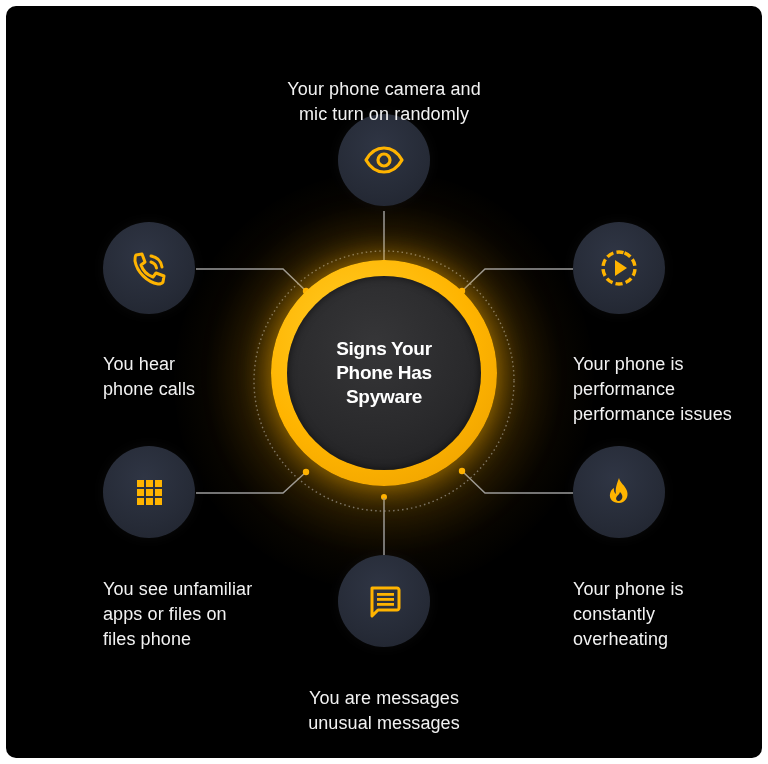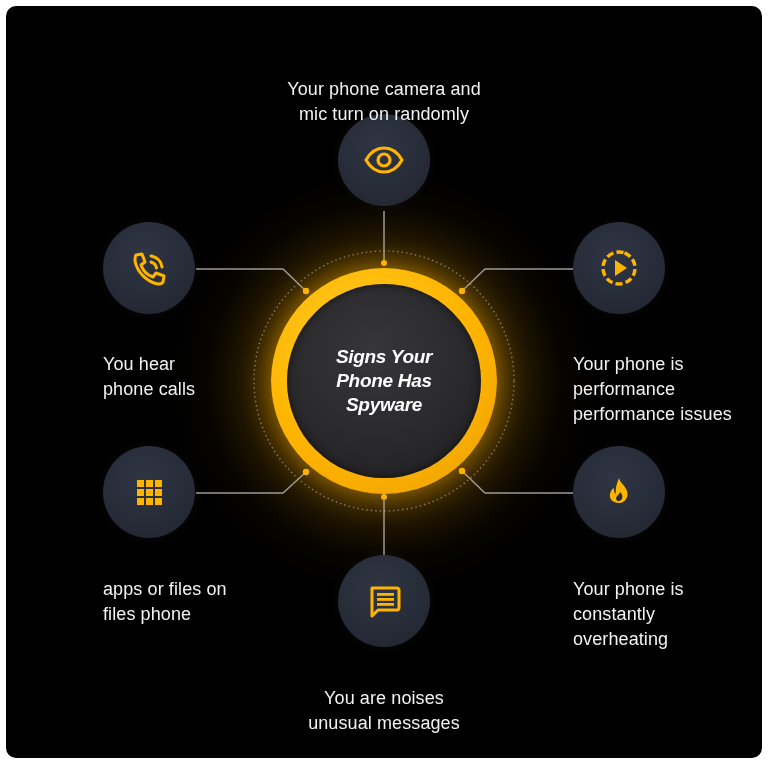--- a/index.html
+++ b/index.html
@@ -12,24 +12,23 @@
       background: #000000; border-radius: 10px; overflow: hidden;
     }
     .glow {
       position: absolute; left: 384px; top: 381px; width: 420px; height: 420px;
       margin-left: -210px; margin-top: -210px; border-radius: 50%;
       background: radial-gradient(circle, rgba(255,184,0,0.35) 0%, rgba(200,140,0,0.18) 40%, rgba(120,80,0,0.06) 60%, rgba(0,0,0,0) 72%);
       pointer-events: none;
     }
     svg.lines { position: absolute; left: 0; top: 0; width: 768px; height: 764px; }
     .hub {
-      position: absolute; left: 271px; top: 268px; width: 226px; height: 226px; border-radius: 50%;
+      position: absolute; left: 271px; top: 260px; width: 226px; height: 226px; border-radius: 50%;
       background: radial-gradient(circle at 40% 35%, #ffcf2a 0%, #ffb400 55%, #e79b00 100%);
       box-shadow: 0 0 30px rgba(255,176,0,0.55), 0 0 70px rgba(255,176,0,0.25);
-      font-style: italic;
     }
     .hub-inner {
       position: absolute; left: 16px; top: 16px; width: 194px; height: 194px; border-radius: 50%;
       background: radial-gradient(circle at 45% 35%, #363638 0%, #2a2a2c 55%, #1d1d1f 100%);
       display: flex; align-items: center; justify-content: center; text-align: center;
       box-shadow: inset 0 0 8px rgba(0,0,0,0.6);
     }
     .hub-title {
       color: #ffffff; font-weight: bold; font-size: 19px; line-height: 24px; width: 120px;
       letter-spacing: -0.3px;
@@ -123,20 +122,21 @@
     <rect x="28" y="10" width="7" height="7" fill="#ffb400"></rect>
     <rect x="10" y="19" width="7" height="7" fill="#ffb400"></rect>
     <rect x="19" y="19" width="7" height="7" fill="#ffb400"></rect>
     <rect x="28" y="19" width="7" height="7" fill="#ffb400"></rect>
     <rect x="10" y="28" width="7" height="7" fill="#ffb400"></rect>
     <rect x="19" y="28" width="7" height="7" fill="#ffb400"></rect>
     <rect x="28" y="28" width="7" height="7" fill="#ffb400"></rect>
   </svg>
 </div>
 <div class="label" style="left:103px; top:553px; width:190px;">
+  <div>You see unfamiliar</div>
   <div>apps or files on</div>
   <div>files phone</div>
 </div>
 
 <div class="node" style="left:573px; top:446px;">
   <svg viewBox="0 0 44 44">
     <path d="M22 8 C23 13 28 15 30 21 C32 27 28 33 22 33 C16 33 12 29 13 24 C13.5 21 15 19 17 18 C16.5 21 17.5 23 19 24 C18 19 20 13 22 8 Z" fill="#ffb400"></path>
     <path d="M22 31 C19.5 31 18.5 29 19.5 27 C20.5 25 22.5 24.5 23 22 C25 24 26 26.5 25 28.5 C24.3 30 23.2 31 22 31 Z" fill="#262b37"></path>
   </svg>
 </div>
@@ -148,15 +148,15 @@
 
 <div class="node" style="left:338px; top:555px;">
   <svg viewBox="0 0 44 44">
     <path d="M10 9 L35 9 C36 9 37 10 37 11 L37 29 C37 30 36 31 35 31 L16 31 L10 37 Z" fill="none" stroke="#ffb400" stroke-width="3" stroke-linejoin="round"></path>
     <rect x="15" y="14" width="17" height="2.8" fill="#ffb400"></rect>
     <rect x="15" y="19" width="17" height="2.8" fill="#ffb400"></rect>
     <rect x="15" y="24" width="17" height="2.8" fill="#ffb400"></rect>
   </svg>
 </div>
 <div class="label center" style="left:264px; top:662px; width:240px;">
-  <div>You are noises</div>
+  <div>You are messages</div>
   <div>unusual messages</div>
 </div>
 
 </body></html>

